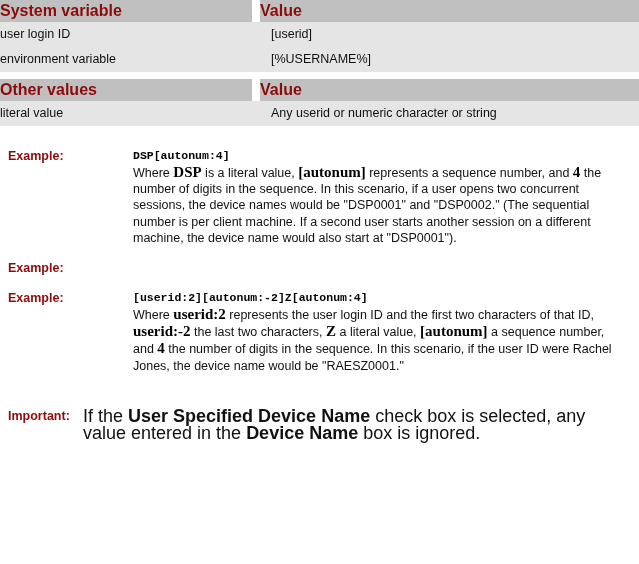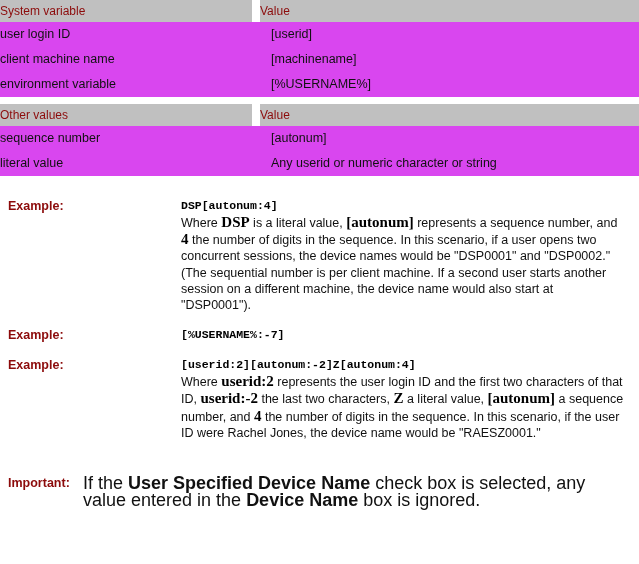--- a/index.html
+++ b/index.html
@@ -32,47 +32,46 @@
   .var-table td {
     padding: 0;
     margin: 0;
     vertical-align: middle;
     text-align: left;
   }
 
   .hdr-cell {
     background: #c0c0c0;
     color: #8c0b0b;
-    font-weight: normal;
-    font-size: 12px;
+    font-weight: bold;
+    font-size: 16px;
     height: 22px;
     line-height: 22px;
     padding-left: 9px;
   }
   .hdr-gap {
     background: #ffffff;
     height: 22px;
   }
   .body-cell {
     height: 25px;
     line-height: 25px;
     padding-left: 9px;
     font-size: 12.5px;
     color: #111111;
-    background: #d946ef;
+    background: #e5e5e5;
   }
   .body-cell.val { padding-left: 11px; }
   .spacer-row td { height: 7px; background: #ffffff; }
 
   
   .example-block {
     display: flex;
     align-items: flex-start;
     padding: 0 6px 0 8px;
-    gap: 48px;
   }
   .ex-label {
     color: #8c0b0b;
     font-weight: bold;
     font-size: 12.5px;
     width: 125px;
     flex: 0 0 125px;
     line-height: 16px;
   }
   .ex-body {
@@ -146,25 +145,20 @@
       <th class="hdr-cell">Value</th>
     </tr>
   </thead>
   <tbody>
     <tr>
       <td class="body-cell">user login ID</td>
       <td class="body-cell"></td>
       <td class="body-cell val">[userid]</td>
     </tr>
     <tr>
-      <td class="body-cell">client machine name</td>
-      <td class="body-cell"></td>
-      <td class="body-cell val">[machinename]</td>
-    </tr>
-    <tr>
       <td class="body-cell">environment variable</td>
       <td class="body-cell"></td>
       <td class="body-cell val">[%USERNAME%]</td>
     </tr>
     <tr class="spacer-row">
       <td></td>
       <td></td>
       <td></td>
     </tr>
   </tbody>
@@ -178,25 +172,20 @@
   </colgroup>
   <thead>
     <tr>
       <th class="hdr-cell">Other values</th>
       <th class="hdr-gap"></th>
       <th class="hdr-cell">Value</th>
     </tr>
   </thead>
   <tbody>
     <tr>
-      <td class="body-cell">sequence number</td>
-      <td class="body-cell"></td>
-      <td class="body-cell val">[autonum]</td>
-    </tr>
-    <tr>
       <td class="body-cell">literal value</td>
       <td class="body-cell"></td>
       <td class="body-cell val">Any userid or numeric character or string</td>
     </tr>
   </tbody>
 </table>
 
 <div class="gap-22"></div>
 
 <div class="example-block">
@@ -205,21 +194,20 @@
     <span class="ex-code">DSP[autonum:4]</span>
     <span class="ex-text">Where <code class="inl">DSP</code> is a literal value, <code class="inl">[autonum]</code> represents a sequence number, and <code class="inl">4</code> the number of digits in the sequence. In this scenario, if a user opens two concurrent sessions, the device names would be "DSP0001" and "DSP0002." (The sequential number is per client machine. If a second user starts another session on a different machine, the device name would also start at "DSP0001").</span>
   </div>
 </div>
 
 <div class="gap-14"></div>
 
 <div class="example-block">
   <div class="ex-label">Example:</div>
   <div class="ex-body">
-    <span class="ex-code">[%USERNAME%:-7]</span>
   </div>
 </div>
 
 <div class="gap-14"></div>
 
 <div class="example-block">
   <div class="ex-label">Example:</div>
   <div class="ex-body">
     <span class="ex-code">[userid:2][autonum:-2]Z[autonum:4]</span>
     <span class="ex-text">Where <code class="inl">userid:2</code> represents the user login ID and the first two characters of that ID, <code class="inl">userid:-2</code> the last two characters, <code class="inl">Z</code> a literal value, <code class="inl">[autonum]</code> a sequence number, and <code class="inl">4</code> the number of digits in the sequence. In this scenario, if the user ID were Rachel Jones, the device name would be "RAESZ0001."</span>

